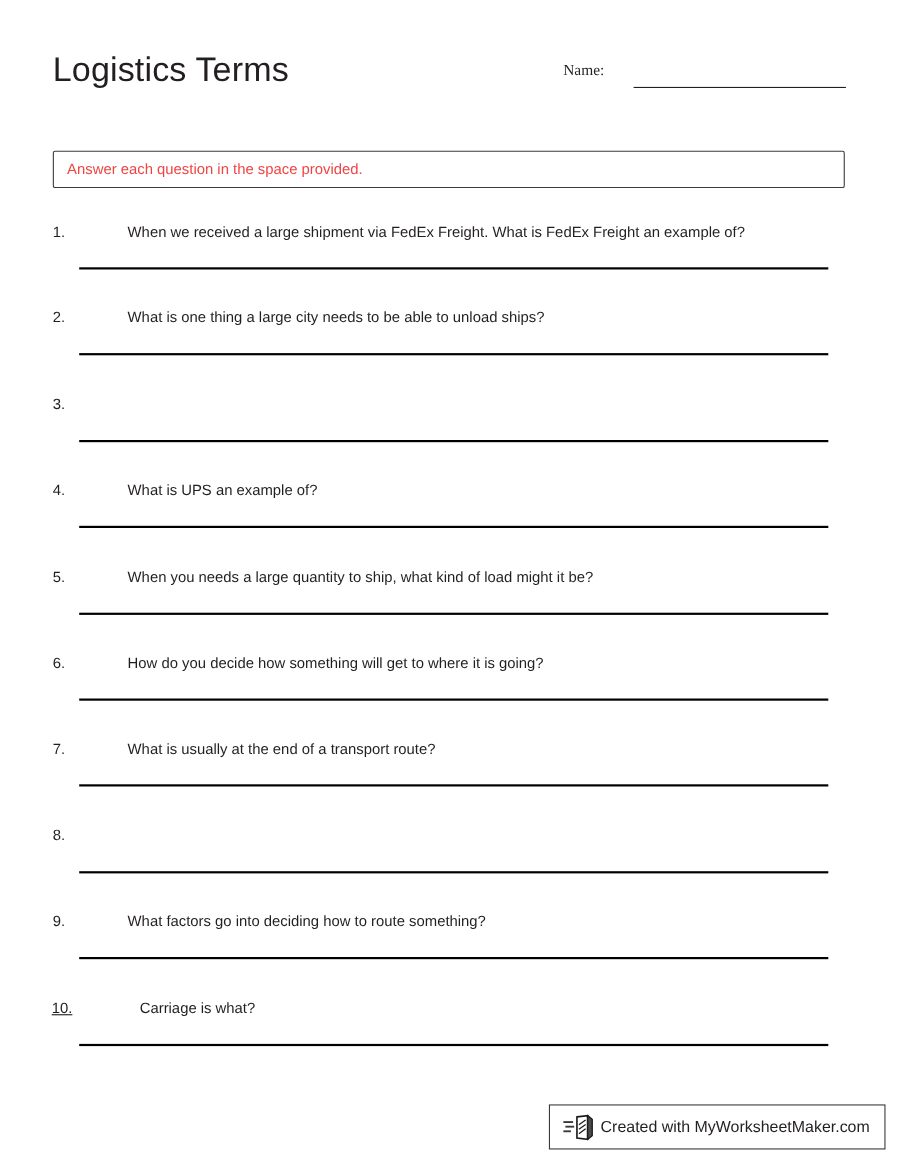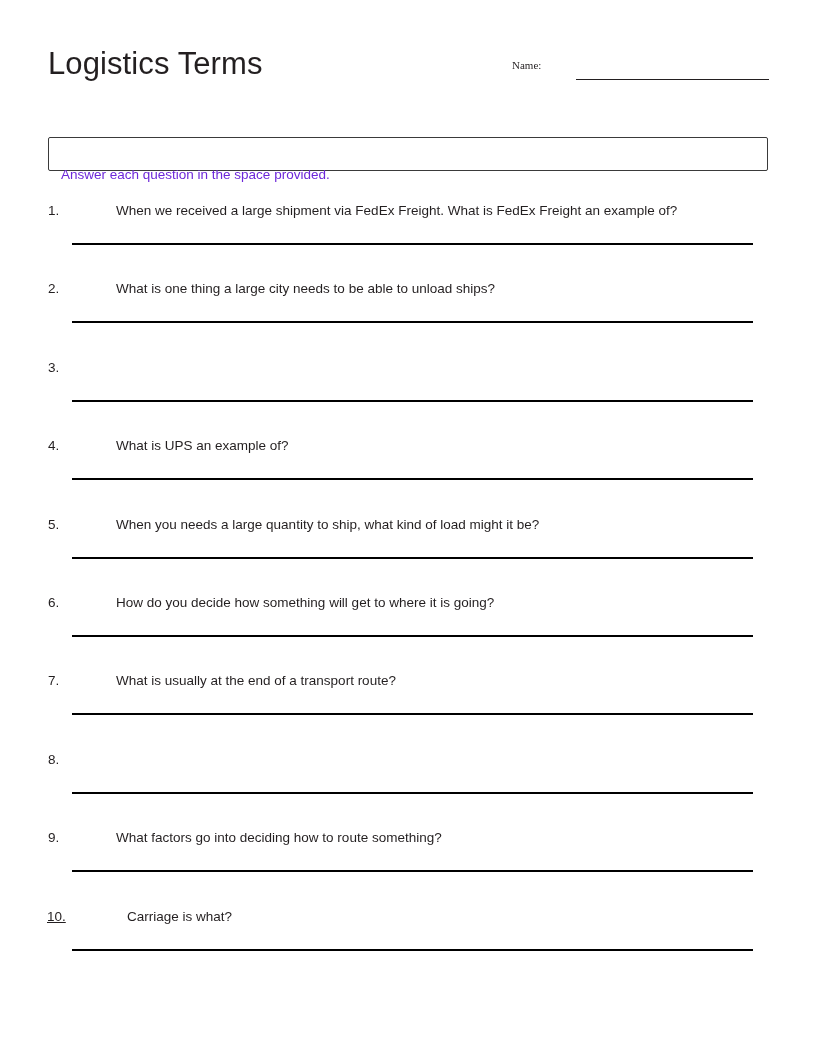--- a/index.html
+++ b/index.html
@@ -41,21 +41,21 @@
     right: 0;
     top: 8px;
     width: 257px;
     height: 32px;
   }
   .name-label {
     position: absolute;
     left: 0;
     top: 2px;
     font-family: "Liberation Serif", serif;
-    font-size: 11px;
+    font-size: 14px;
     color: #231f20;
     line-height: 22px;
     white-space: nowrap;
   }
   .name-rule {
     position: absolute;
     left: 64px;
     right: 0;
     top: 27px;
     height: 0;
@@ -74,23 +74,22 @@
     border-radius: 2px;
     background: #ffffff;
   }
   .instruction-text {
     position: absolute;
     left: 12px;
     top: 0;
     height: 32px;
     line-height: 32px;
     font-size: 13.5px;
-    color: #6d28d9;
-    white-space: nowrap;
-    margin-top: 21px;
+    color: #ef4444;
+    white-space: nowrap;
   }
 
   
   .questions {
     position: absolute;
     left: 48px;
     top: 200px;
     width: 720px;
   }
   .question {
@@ -245,14 +244,31 @@
       </div>
       <div class="question">
         <div class="q-row">
           <span class="q-num wide">10.</span>
           <span class="q-text">Carriage is what?</span>
         </div>
         <div class="q-line"></div>
       </div>
     </div>
 
+  <div class="footer-badge">
+    <svg class="footer-icon" viewBox="0 0 30 24">
+      <g fill="#3a3a3a">
+        <rect x="0" y="6.2" width="9" height="1.7"></rect>
+        <rect x="2" y="10.4" width="8" height="1.7"></rect>
+        <rect x="0" y="14.6" width="7" height="1.7"></rect>
+      </g>
+      <path d="M12.5 2.4 L22.2 1.2 L22.2 22.8 L12.5 21.6 Z" fill="#ffffff" stroke="#1a1a1a" stroke-width="1.5"></path>
+      <path d="M22.2 1.2 L26.4 4.6 L26.4 19.4 L22.2 22.8 Z" fill="#4a4a4a" stroke="#1a1a1a" stroke-width="1.2"></path>
+      <g stroke="#1a1a1a" stroke-width="1.1" fill="none">
+        <path d="M14.3 9.6 L20.4 5.2"></path>
+        <path d="M14.3 13.6 L20.4 9.2"></path>
+        <path d="M14.3 17.6 L20.4 13.2"></path>
+      </g>
+    </svg>
+    <span class="footer-text">Created with MyWorksheetMaker.com</span>
+  </div>
 
 </div>
 
 </body></html>

